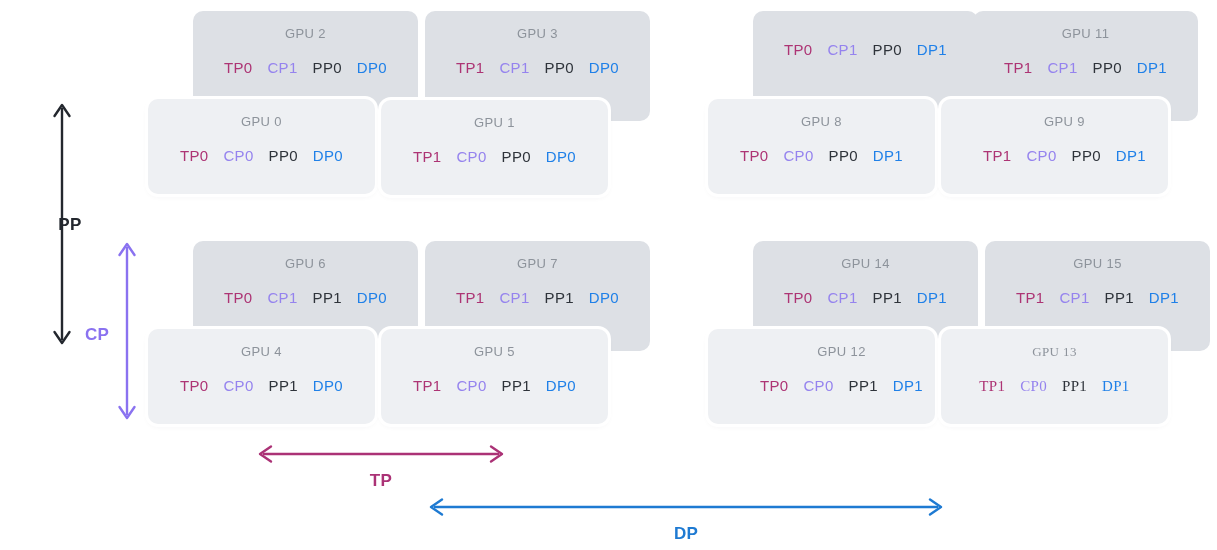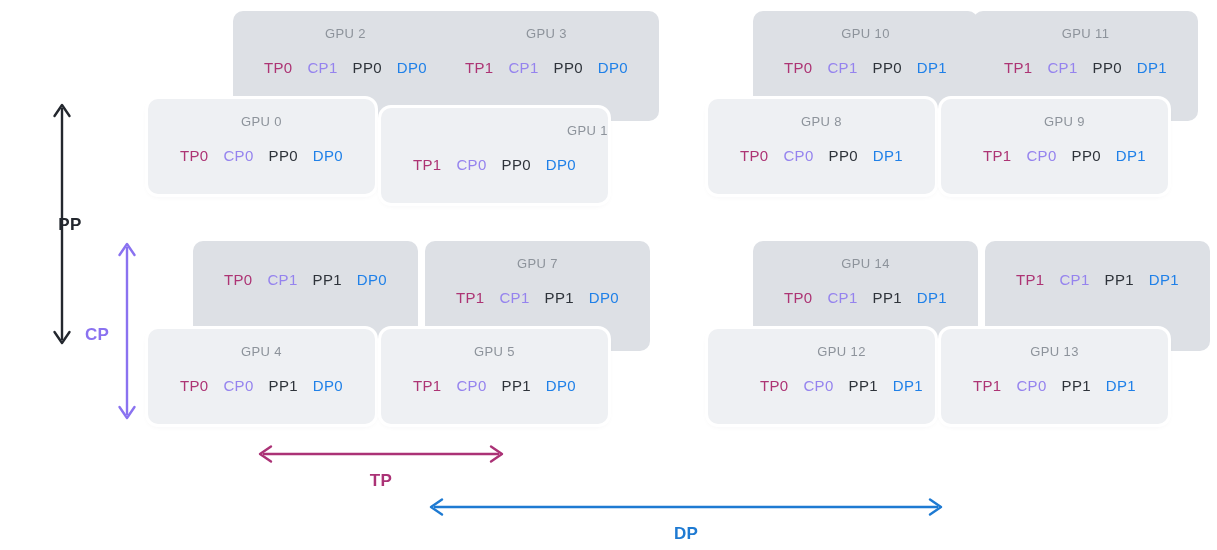--- a/index.html
+++ b/index.html
@@ -45,57 +45,57 @@
   .pp-label{color:var(--pp_arrow,#23272e);margin-left:38px;}
   .cp-label{color:var(--cp_arrow,#8a72f0);}
   .tp-label{color:var(--tp_arrow,#ab3276);}
   .dp-label{color:var(--dp_arrow,#1e7ad2);}
 </style>
 </head>
 <body>
 
 <div class="stage">
 
-  <div class="card back" style="left:193px;top:11px;margin-left:40px;">
+  <div class="card back" style="left:193px;top:11px;">
     <div class="card-title">GPU 2</div>
     <div class="card-values">
       <span class="v-tp">TP0</span>
       <span class="v-cp">CP1</span>
       <span class="v-pp">PP0</span>
       <span class="v-dp">DP0</span>
     </div>
   </div>
-  <div class="card back" style="left:434px;top:11px;">
+  <div class="card back" style="left:425px;top:11px;">
     <div class="card-title">GPU 3</div>
     <div class="card-values">
       <span class="v-tp">TP1</span>
       <span class="v-cp">CP1</span>
       <span class="v-pp">PP0</span>
       <span class="v-dp">DP0</span>
     </div>
   </div>
   <div class="card back" style="left:753px;top:11px;">
-    <div class="card-title">GPU 10</div>
     <div class="card-values">
       <span class="v-tp">TP0</span>
       <span class="v-cp">CP1</span>
       <span class="v-pp">PP0</span>
       <span class="v-dp">DP1</span>
     </div>
   </div>
   <div class="card back" style="left:973px;top:11px;">
     <div class="card-title">GPU 11</div>
     <div class="card-values">
       <span class="v-tp">TP1</span>
       <span class="v-cp">CP1</span>
       <span class="v-pp">PP0</span>
       <span class="v-dp">DP1</span>
     </div>
   </div>
   <div class="card back" style="left:193px;top:241px;">
+    <div class="card-title">GPU 6</div>
     <div class="card-values">
       <span class="v-tp">TP0</span>
       <span class="v-cp">CP1</span>
       <span class="v-pp">PP1</span>
       <span class="v-dp">DP0</span>
     </div>
   </div>
   <div class="card back" style="left:425px;top:241px;">
     <div class="card-title">GPU 7</div>
     <div class="card-values">
@@ -108,38 +108,39 @@
   <div class="card back" style="left:753px;top:241px;">
     <div class="card-title">GPU 14</div>
     <div class="card-values">
       <span class="v-tp">TP0</span>
       <span class="v-cp">CP1</span>
       <span class="v-pp">PP1</span>
       <span class="v-dp">DP1</span>
     </div>
   </div>
   <div class="card back" style="left:985px;top:241px;">
+    <div class="card-title">GPU 15</div>
     <div class="card-values">
       <span class="v-tp">TP1</span>
       <span class="v-cp">CP1</span>
       <span class="v-pp">PP1</span>
       <span class="v-dp">DP1</span>
     </div>
   </div>
 
   <div class="card front" style="left:148px;top:99px;">
     <div class="card-title">GPU 0</div>
     <div class="card-values">
       <span class="v-tp">TP0</span>
       <span class="v-cp">CP0</span>
       <span class="v-pp">PP0</span>
       <span class="v-dp">DP0</span>
     </div>
   </div>
-  <div class="card front" style="left:381px;top:108px;text-align:right;">
+  <div class="card front" style="left:381px;top:100px;">
     <div class="card-title">GPU 1</div>
     <div class="card-values">
       <span class="v-tp">TP1</span>
       <span class="v-cp">CP0</span>
       <span class="v-pp">PP0</span>
       <span class="v-dp">DP0</span>
     </div>
   </div>
   <div class="card front" style="left:708px;top:99px;">
     <div class="card-title">GPU 8</div>
@@ -179,21 +180,21 @@
   </div>
   <div class="card front" style="left:708px;top:329px;padding-left:40px;">
     <div class="card-title">GPU 12</div>
     <div class="card-values">
       <span class="v-tp">TP0</span>
       <span class="v-cp">CP0</span>
       <span class="v-pp">PP1</span>
       <span class="v-dp">DP1</span>
     </div>
   </div>
-  <div class="card front" style="left:941px;top:329px;">
+  <div class="card front" style="left:941px;top:329px;font-family:Liberation Serif, serif;">
     <div class="card-title">GPU 13</div>
     <div class="card-values">
       <span class="v-tp">TP1</span>
       <span class="v-cp">CP0</span>
       <span class="v-pp">PP1</span>
       <span class="v-dp">DP1</span>
     </div>
   </div>
 
   <div class="arrow pp-arrow" style="left:51px;top:102px;">

